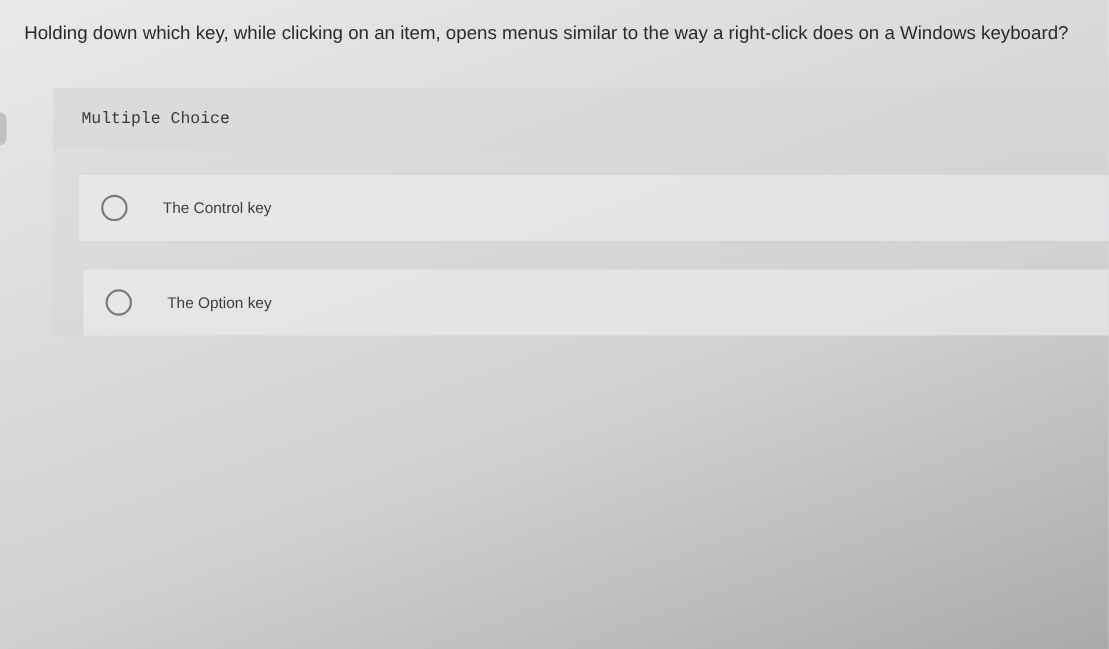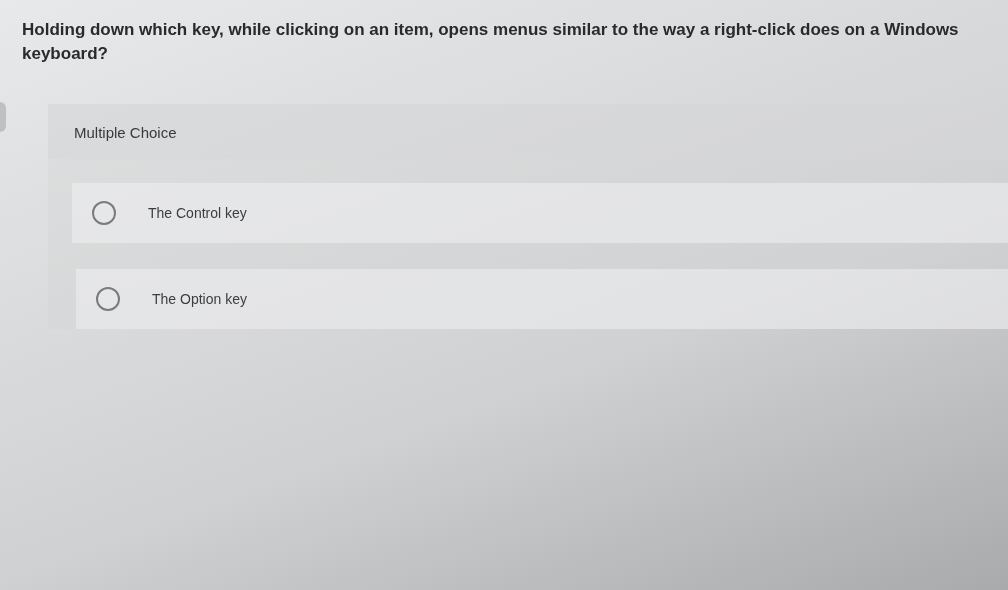--- a/index.html
+++ b/index.html
@@ -9,33 +9,33 @@
       width: 1008px;
       height: 590px;
       overflow: hidden;
       color: #3a3a3a;
     }
     .question-text {
       padding: 18px 22px 10px 22px;
       font-size: 17px;
       color: #2a2a2a;
       line-height: 1.4;
-      font-weight: bold;
     }
     .quiz-block {
       margin: 28px 0 0 48px;
       background: rgba(210,211,213,0.35);
       padding: 0;
     }
     .mc-header {
       padding: 20px 26px 18px 26px;
       font-size: 15px;
       color: #3a3a3a;
       background: rgba(215,216,218,0.45);
       margin-bottom: 24px;
+      font-family: Liberation Mono, monospace;
     }
     .option-row {
       display: flex;
       align-items: center;
       background: rgba(240,241,242,0.55);
       margin: 0 0 26px 24px;
       padding: 18px 20px;
       min-height: 60px;
     }
     .option-row:nth-child(3) { margin-left: 28px; }

